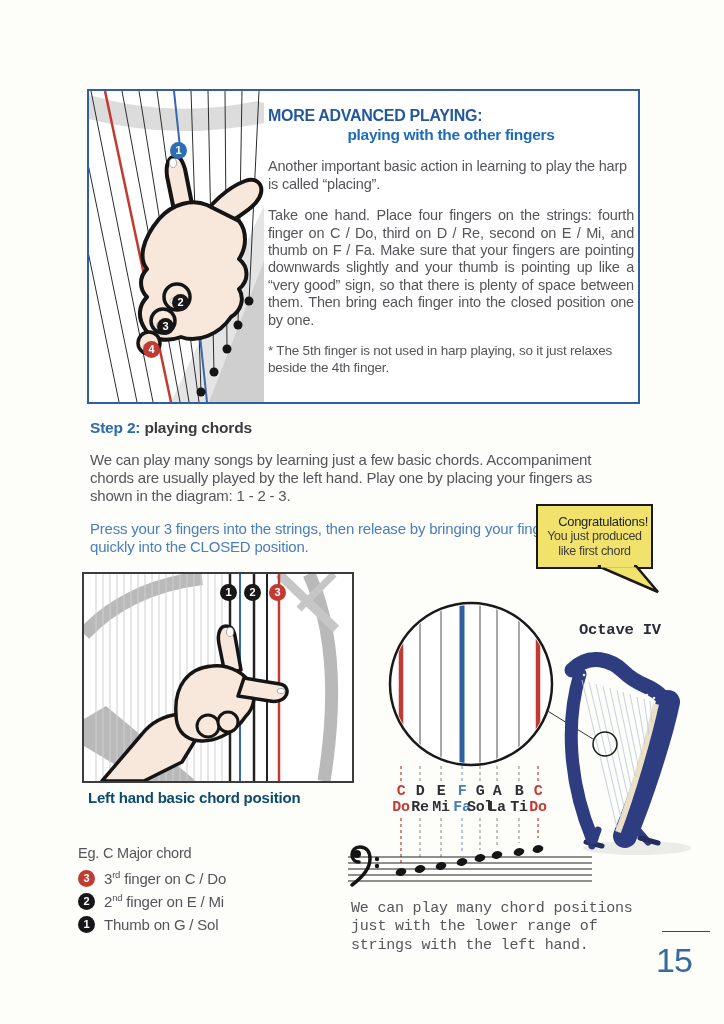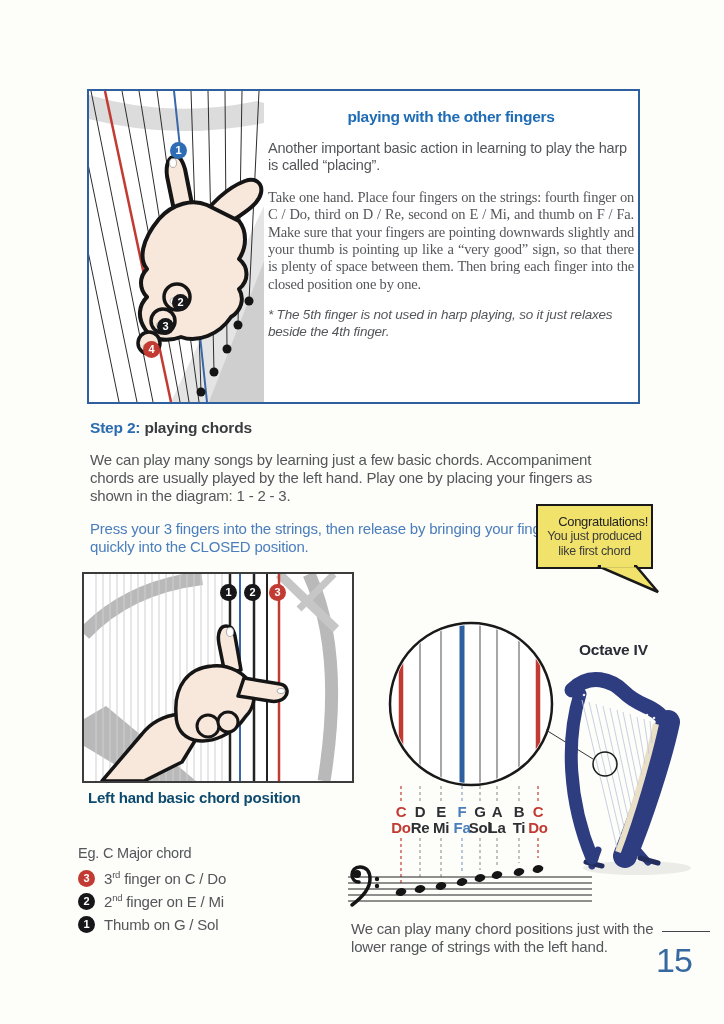--- a/index.html
+++ b/index.html
@@ -8,22 +8,22 @@
   .abs{position:absolute;}
 
   
   .top-box{left:87px;top:89px;width:553px;height:315px;background:#ffffff;
            border:2px solid #2e5f9e;box-sizing:border-box;}
   .top-illus{left:0;top:0;width:175px;height:311px;overflow:hidden;}
   .top-text{left:179px;top:16px;width:366px;}
   .tb-title{margin:0;font-size:16px;font-weight:bold;color:#24589c;letter-spacing:-0.3px;line-height:1.15;}
   .tb-sub{margin:1px 0 0 0;font-size:15.5px;font-weight:bold;color:#1e6cb5;letter-spacing:-0.3px;text-align:center;}
   .tb-p{margin:14px 0 0 0;font-size:14.5px;line-height:1.2;letter-spacing:-0.2px;}
-  .tb-p.just{text-align:justify;font-family:Liberation Serif, serif;}
-  .tb-note{margin:14px 0 0 0;font-size:13.5px;font-style:italic;line-height:1.25;letter-spacing:-0.2px;}
+  .tb-p.just{text-align:justify;}
+  .tb-note{margin:14px 0 0 0;font-size:13.5px;line-height:1.25;letter-spacing:-0.2px;}
 
   
   .marker{position:absolute;width:17px;height:17px;border-radius:50%;color:#fff;
           font-size:11px;font-weight:bold;display:flex;align-items:center;justify-content:center;
           line-height:1;box-sizing:border-box;}
   .mk-blue{background:#2e6db4;}
   .mk-black{background:#17171a;}
   .mk-red{background:#c23b33;}
 
   
@@ -49,21 +49,21 @@
   
   .chord{left:78px;top:845px;width:250px;}
   .chord-h{font-size:14.5px;letter-spacing:-0.2px;margin:0 0 8px 0;}
   .chord-row{display:flex;align-items:center;gap:9px;margin-bottom:5px;}
   .chord-badge{width:17px;height:17px;border-radius:50%;color:#fff;font-size:11px;font-weight:bold;
                display:flex;align-items:center;justify-content:center;flex:0 0 auto;}
   .chord-txt{font-size:15px;color:#55565a;letter-spacing:-0.2px;}
   .chord-txt sup{font-size:9.5px;}
 
   
-  .right-col{left:340px;top:600px;width:384px;height:380px;}
+  .right-col{left:340px;top:580px;width:384px;height:380px;font-family:Liberation Mono, monospace;}
   .octave{position:absolute;left:239px;top:41px;font-size:15.5px;font-weight:bold;
           color:#2a2c36;letter-spacing:-0.2px;}
   .nl{position:absolute;transform:translateX(-50%);font-size:15px;font-weight:bold;
       letter-spacing:-0.3px;white-space:nowrap;}
   .row-letter{top:203px;} .row-solf{top:219px;}
   .col-red{color:#c23b33;} .col-blue{color:#4a7ebb;} .col-dark{color:#2e2f33;}
   .bottom-note{position:absolute;left:11px;top:320px;width:315px;font-size:15px;
                line-height:1.22;color:#55565a;letter-spacing:-0.2px;}
 
   
@@ -119,20 +119,21 @@
           <ellipse cx="84" cy="72" rx="3.5" ry="4.5"></ellipse>
         </g>
       </svg>
       <div class="marker mk-blue" style="left:81px;top:51px;">1</div>
       <div class="marker mk-black" style="left:83px;top:203px;">2</div>
       <div class="marker mk-black" style="left:68px;top:227px;">3</div>
       <div class="marker mk-red" style="left:54px;top:250px;">4</div>
     </div>
 
     <div class="abs top-text">
+      <h2 class="tb-title">MORE ADVANCED PLAYING:</h2>
       <h3 class="tb-sub">playing with the other fingers</h3>
       <p class="tb-p">Another important basic action in learning to play the harp is called “placing”.</p>
       <p class="tb-p just">Take one hand. Place four fingers on the strings: fourth finger on C / Do, third on D / Re, second on E / Mi, and thumb on F / Fa. Make sure that your fingers are pointing downwards slightly and your thumb is pointing up like a “very good” sign, so that there is plenty of space between them. Then bring each finger into the closed position one by one.</p>
       <p class="tb-note">* The 5th finger is not used in harp playing, so it just relaxes beside the 4th finger.</p>
     </div>
   </section>
 
   <h4 class="abs step2-h" style="margin:0;">
     <span class="pfx">Step 2:</span><span class="ttl"> playing chords</span>
   </h4>

